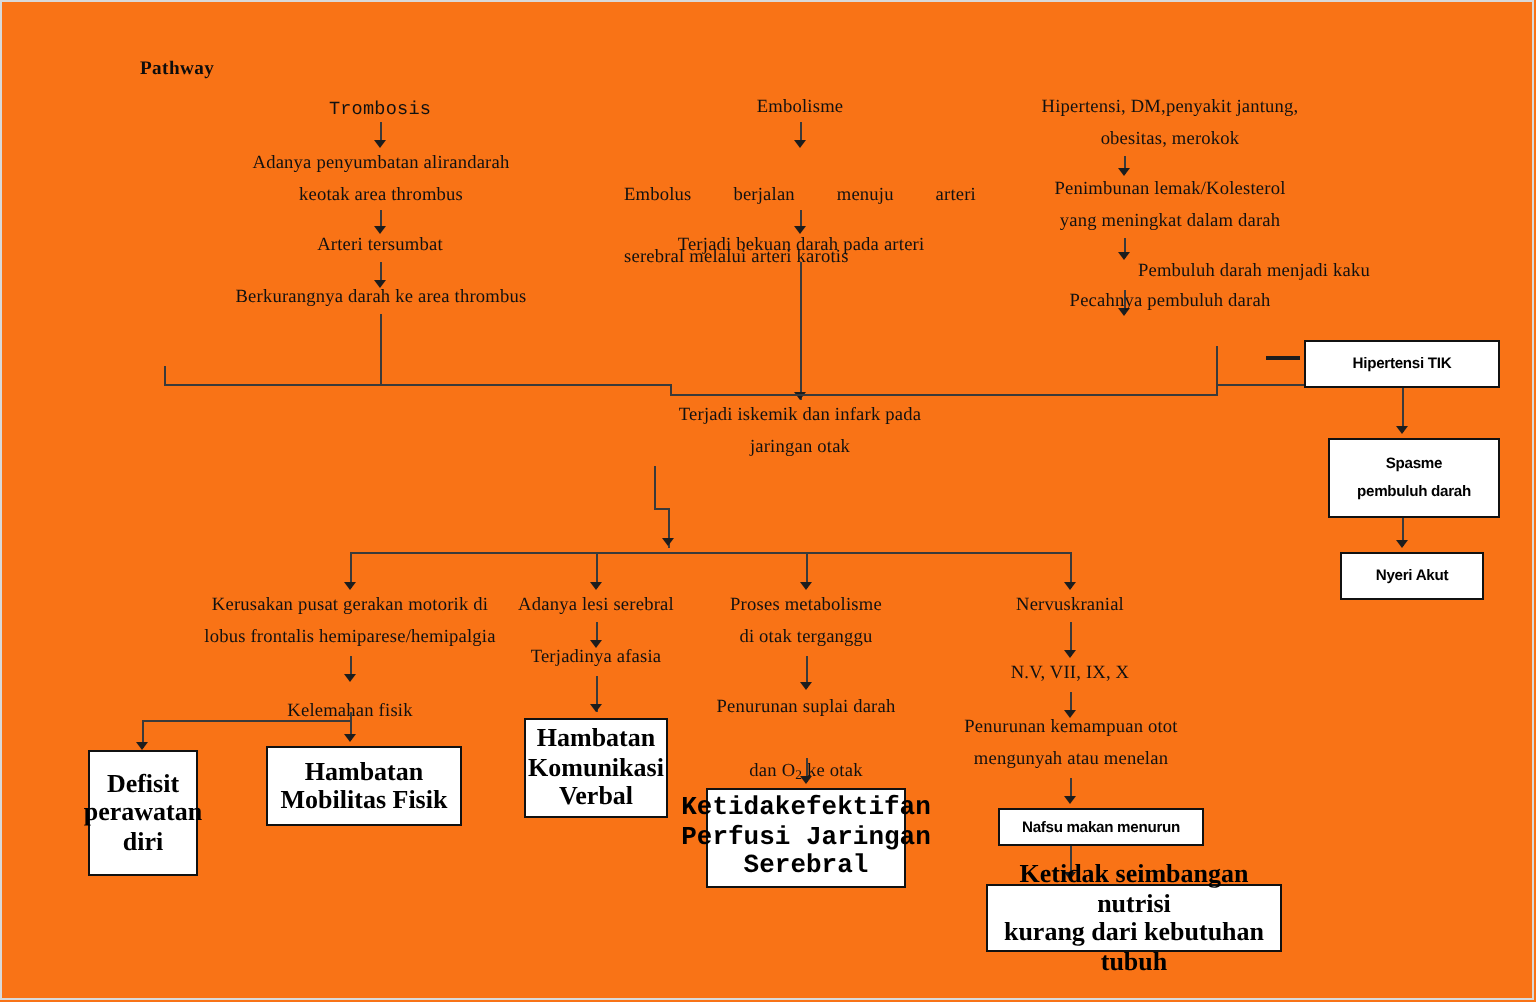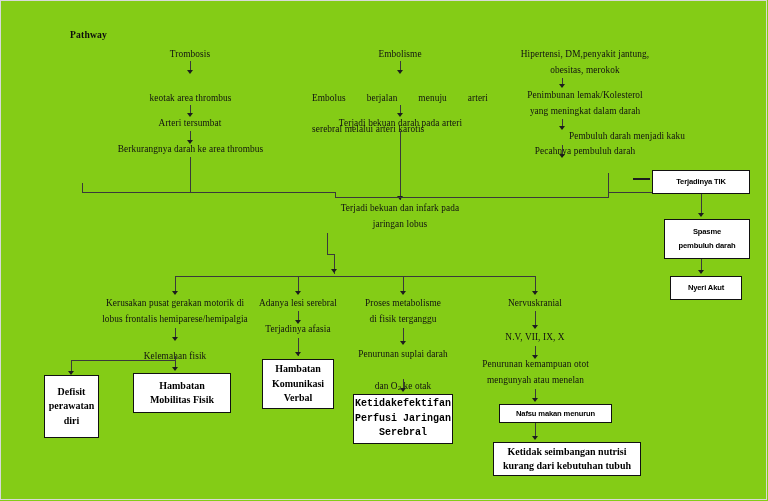--- a/index.html
+++ b/index.html
@@ -4,21 +4,21 @@
 <style>
   html, body {
     margin: 0;
     padding: 0;
     background: #ffffff;
   }
   #page {
     position: relative;
     width: 768px;
     height: 501px;
-    background: #84cc16;
+    background: #f97316;
     overflow: hidden;
     font-family: "Liberation Serif", "DejaVu Serif", serif;
     color: #0d0d0d;
   }
   .page-border {
     position: absolute;
     left: 0; top: 0;
     width: 767px; height: 500px;
     border: 1px solid #d9d9d9;
     box-sizing: border-box;
@@ -55,21 +55,21 @@
   .box {
     position: absolute;
     box-sizing: border-box;
     border: 1.4px solid #111;
     background: #fff;
     display: flex;
     align-items: center;
     justify-content: center;
     text-align: center;
     font-weight: bold;
-    font-size: 10px;
+    font-size: 13px;
     line-height: 14.5px;
     white-space: pre-line;
     color: #000;
   }
   .box.sans {
     font-family: "Liberation Sans", "DejaVu Sans", sans-serif;
     font-size: 7.6px;
     line-height: 14px;
     letter-spacing: -0.15px;
     font-weight: bold;
@@ -102,24 +102,25 @@
 </style>
 </head>
 <body>
 
 <div id="page">
 
   <div class="page-border"></div>
 
   <div class="title" style="left:70px; top:29px;">Pathway</div>
 
-  <div class="node" style="left:130px; top:47px; width:120px;">Trombosis</div>
+  <div class="node" style="left:130px; top:47px; width:120px;font-family:Liberation Mono, monospace;">Trombosis</div>
   <div class="vline" style="left:190px; top:61px; height:11px;"></div>
   <div class="arrow" style="left:187px; top:70px;"></div>
 
+  <div class="node" style="left:108px; top:75px; width:165px;">Adanya penyumbatan alirandarah</div>
   <div class="node" style="left:108px; top:91px; width:165px;">keotak area thrombus</div>
 
   <div class="vline" style="left:190px; top:105px; height:10px;"></div>
   <div class="arrow" style="left:187px; top:113px;"></div>
 
   <div class="node" style="left:130px; top:116px; width:120px;">Arteri tersumbat</div>
 
   <div class="vline" style="left:190px; top:131px; height:11px;"></div>
   <div class="arrow" style="left:187px; top:140px;"></div>
 
@@ -167,22 +168,22 @@
 
   <div class="vline" style="left:608px; top:173px; height:25px;"></div>
 
   <div class="hline" style="left:82px; top:192px; width:254px;"></div>
   <div class="vline" style="left:335px; top:192px; height:6px;"></div>
   <div class="hline" style="left:335px; top:197px; width:274px;"></div>
   <div class="vline" style="left:608px; top:192px; height:6px;"></div>
   <div class="hline" style="left:608px; top:192px; width:80px;"></div>
   <div class="vline" style="left:82px; top:183px; height:10px;"></div>
 
-  <div class="node" style="left:310px; top:201px; width:180px;">Terjadi bekuan dan infark pada</div>
-  <div class="node" style="left:310px; top:217px; width:180px;">jaringan lobus</div>
+  <div class="node" style="left:310px; top:201px; width:180px;">Terjadi iskemik dan infark pada</div>
+  <div class="node" style="left:310px; top:217px; width:180px;">jaringan otak</div>
 
   <div class="vline" style="left:327px; top:233px; height:22px;"></div>
   <div class="hline" style="left:327px; top:254px; width:8px;"></div>
   <div class="vline" style="left:334px; top:254px; height:20px;"></div>
   <div class="arrow" style="left:331px; top:269px;"></div>
 
   <div class="hline" style="left:175px; top:276px; width:361px;"></div>
 
   <div class="vline" style="left:175px; top:276px; height:18px;"></div>
   <div class="arrow" style="left:172px; top:291px;"></div>
@@ -226,21 +227,21 @@
   <div class="node" style="left:248px; top:322px; width:100px;">Terjadinya afasia</div>
 
   <div class="vline" style="left:298px; top:338px; height:18px;"></div>
   <div class="arrow" style="left:295px; top:352px;"></div>
 
   <div class="box" style="left:262px; top:359px; width:72px; height:50px;">Hambatan
 Komunikasi
 Verbal</div>
 
   <div class="node" style="left:348px; top:296px; width:110px;">Proses metabolisme</div>
-  <div class="node" style="left:348px; top:312px; width:110px;">di fisik terganggu</div>
+  <div class="node" style="left:348px; top:312px; width:110px;">di otak terganggu</div>
 
   <div class="vline" style="left:403px; top:328px; height:16px;"></div>
   <div class="arrow" style="left:400px; top:341px;"></div>
 
   <div class="node" style="left:338px; top:347px; width:130px;">Penurunan suplai darah</div>
   <div class="node" style="left:338px; top:363px; width:130px;">
     <span>dan O</span><sub>2</sub><span> ke otak</span>
   </div>
 
   <div class="vline" style="left:403px; top:379px; height:12px;"></div>
@@ -259,29 +260,29 @@
 
   <div class="vline" style="left:535px; top:346px; height:11px;"></div>
   <div class="arrow" style="left:532px; top:355px;"></div>
 
   <div class="node" style="left:468px; top:357px; width:135px;">Penurunan kemampuan otot</div>
   <div class="node" style="left:468px; top:373px; width:135px;">mengunyah atau menelan</div>
 
   <div class="vline" style="left:535px; top:389px; height:11px;"></div>
   <div class="arrow" style="left:532px; top:398px;"></div>
 
-  <div class="box sans" style="left:499px; top:404px; width:113px; height:19px;">Nafsu makan menurun</div>
+  <div class="box sans" style="left:499px; top:404px; width:103px; height:19px;">Nafsu makan menurun</div>
 
   <div class="vline" style="left:535px; top:423px; height:16px;"></div>
   <div class="arrow" style="left:532px; top:436px;"></div>
 
   <div class="box" style="left:493px; top:442px; width:148px; height:34px;">Ketidak seimbangan nutrisi
 kurang dari kebutuhan tubuh</div>
 
-  <div class="box sans" style="left:652px; top:170px; width:98px; height:24px;">Terjadinya TIK</div>
+  <div class="box sans" style="left:652px; top:170px; width:98px; height:24px;">Hipertensi TIK</div>
 
   <div class="vline" style="left:701px; top:194px; height:22px;"></div>
   <div class="arrow" style="left:698px; top:213px;"></div>
 
   <div class="box sans" style="left:664px; top:219px; width:86px; height:40px;">Spasme
 pembuluh darah</div>
 
   <div class="vline" style="left:701px; top:259px; height:14px;"></div>
   <div class="arrow" style="left:698px; top:270px;"></div>
 

